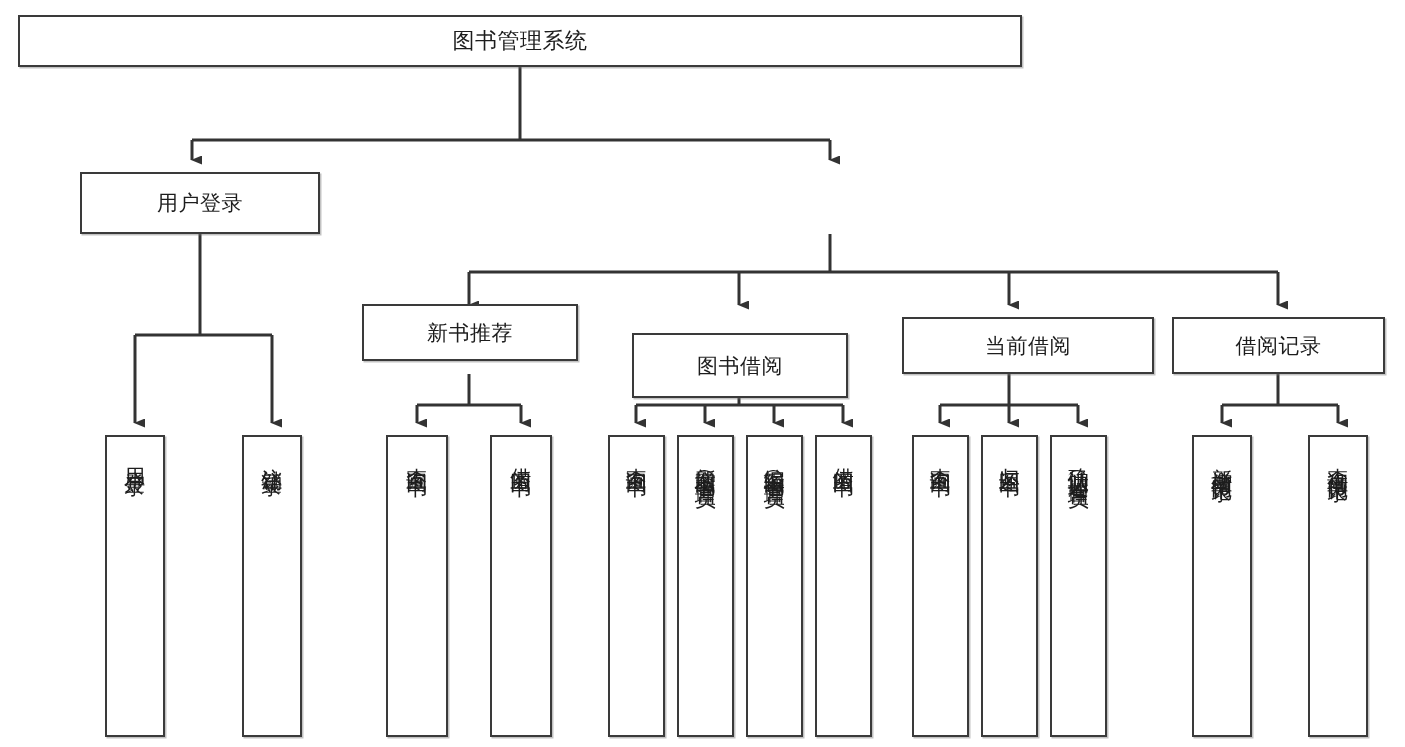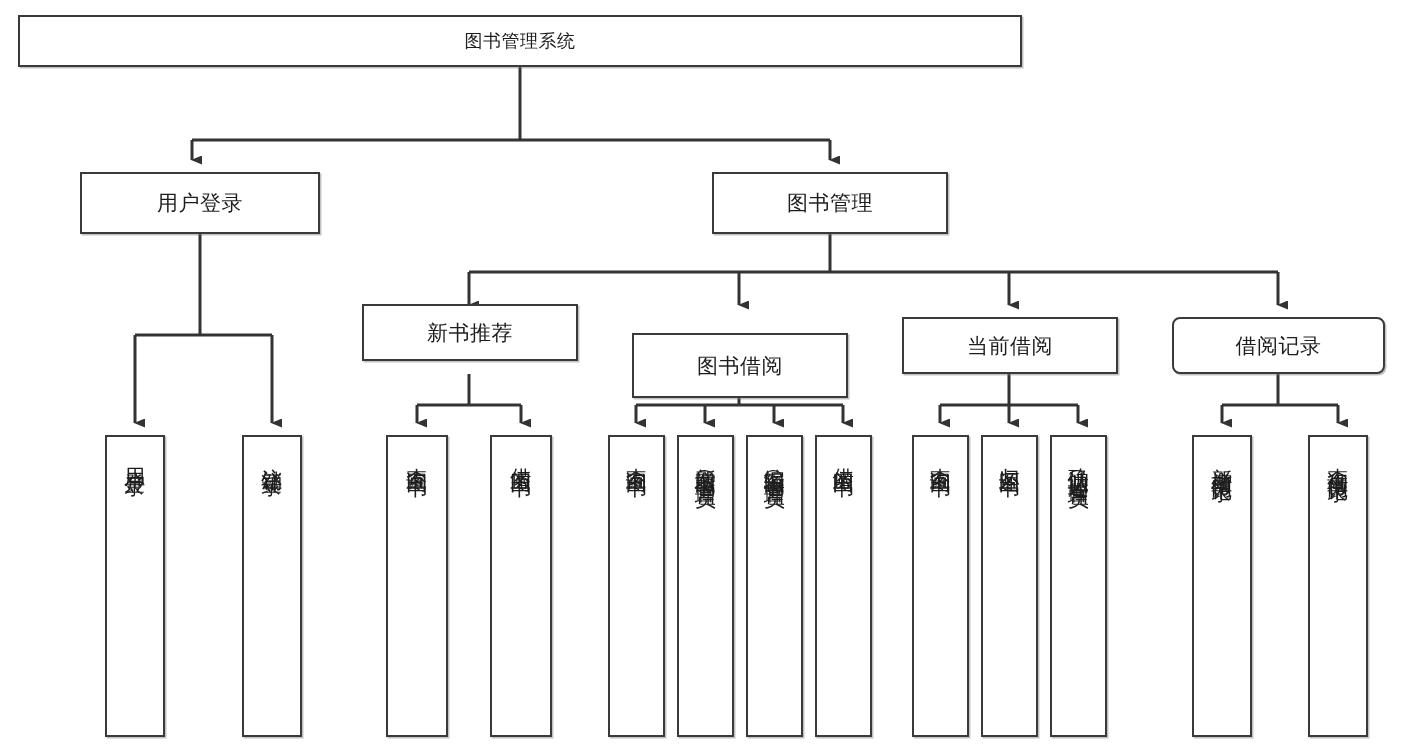--- a/index.html
+++ b/index.html
@@ -38,21 +38,21 @@
   }
   .node .label {
     display: block;
     line-height: 1.12;
     letter-spacing: 0.5px;
   }
   .node.horiz .label {
     font-size: 21px;
   }
   .node.root .label {
-    font-size: 18px;
+    font-size: 22px;
   }
   .node.vert {
     align-items: flex-start;
     padding-top: 14px;
   }
   .node.vert .label {
     writing-mode: vertical-rl;
     text-orientation: upright;
     font-size: 21px;
     letter-spacing: 3px;
@@ -124,34 +124,31 @@
     </g>
   </svg>
 
   <div class="node root horiz" style="left:18px; top:15px; width:1004px; height:52px;">
     <span class="label">图书管理系统</span>
   </div>
 
   <div class="node horiz" style="left:80px; top:172px; width:240px; height:62px;">
     <span class="label">用户登录</span>
   </div>
-  <div class="node horiz" style="left:712px; top:172px; width:236px; height:62px;">
-    <span class="label">图书管理</span>
-  </div>
 
   <div class="node horiz" style="left:362px; top:304px; width:216px; height:57px;">
     <span class="label">新书推荐</span>
   </div>
   <div class="node horiz" style="left:632px; top:333px; width:216px; height:65px;">
     <span class="label">图书借阅</span>
   </div>
-  <div class="node horiz" style="left:902px; top:317px; width:216px; height:57px;">
+  <div class="node horiz" style="left:902px; top:317px; width:252px; height:57px;">
     <span class="label">当前借阅</span>
   </div>
-  <div class="node horiz" style="left:1172px; top:317px; width:213px; height:57px;border-radius:8px;">
+  <div class="node horiz" style="left:1172px; top:317px; width:213px; height:57px;">
     <span class="label">借阅记录</span>
   </div>
 
   <div class="node vert" style="left:105px; top:435px; width:60px; height:302px;">
     <span class="label">用户登录</span>
   </div>
   <div class="node vert" style="left:242px; top:435px; width:60px; height:302px;">
     <span class="label">注销登录</span>
   </div>
 

